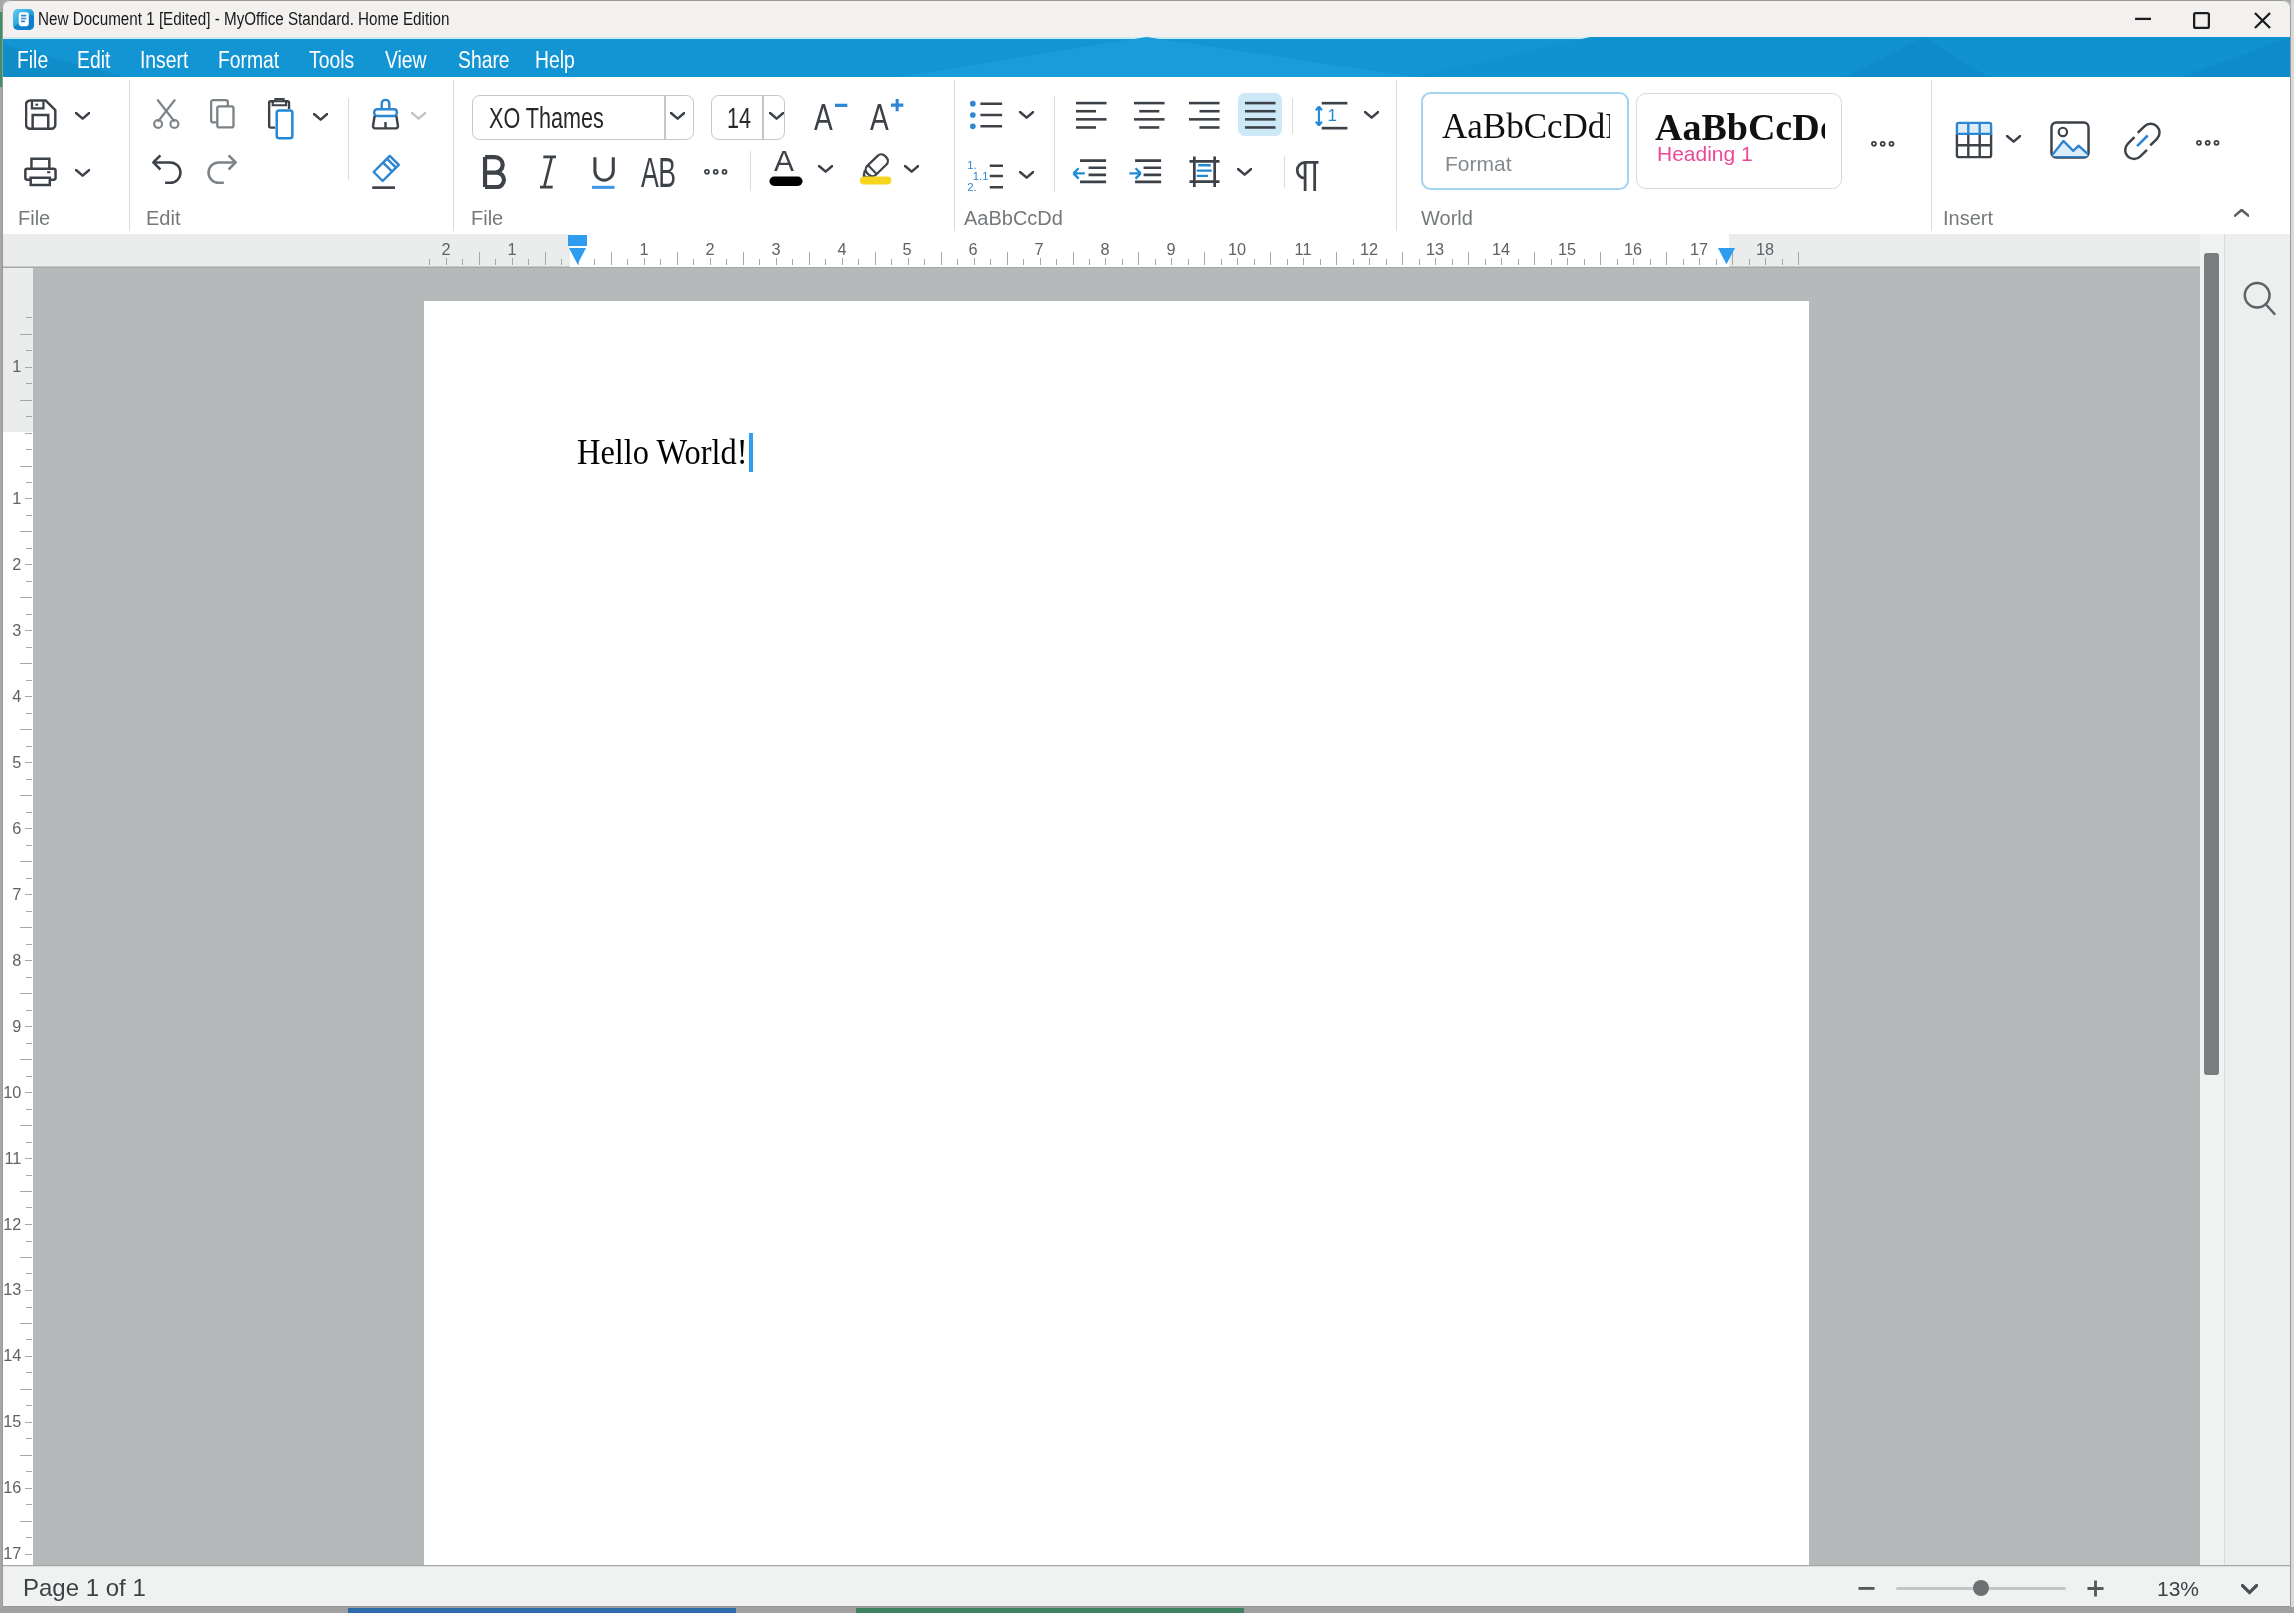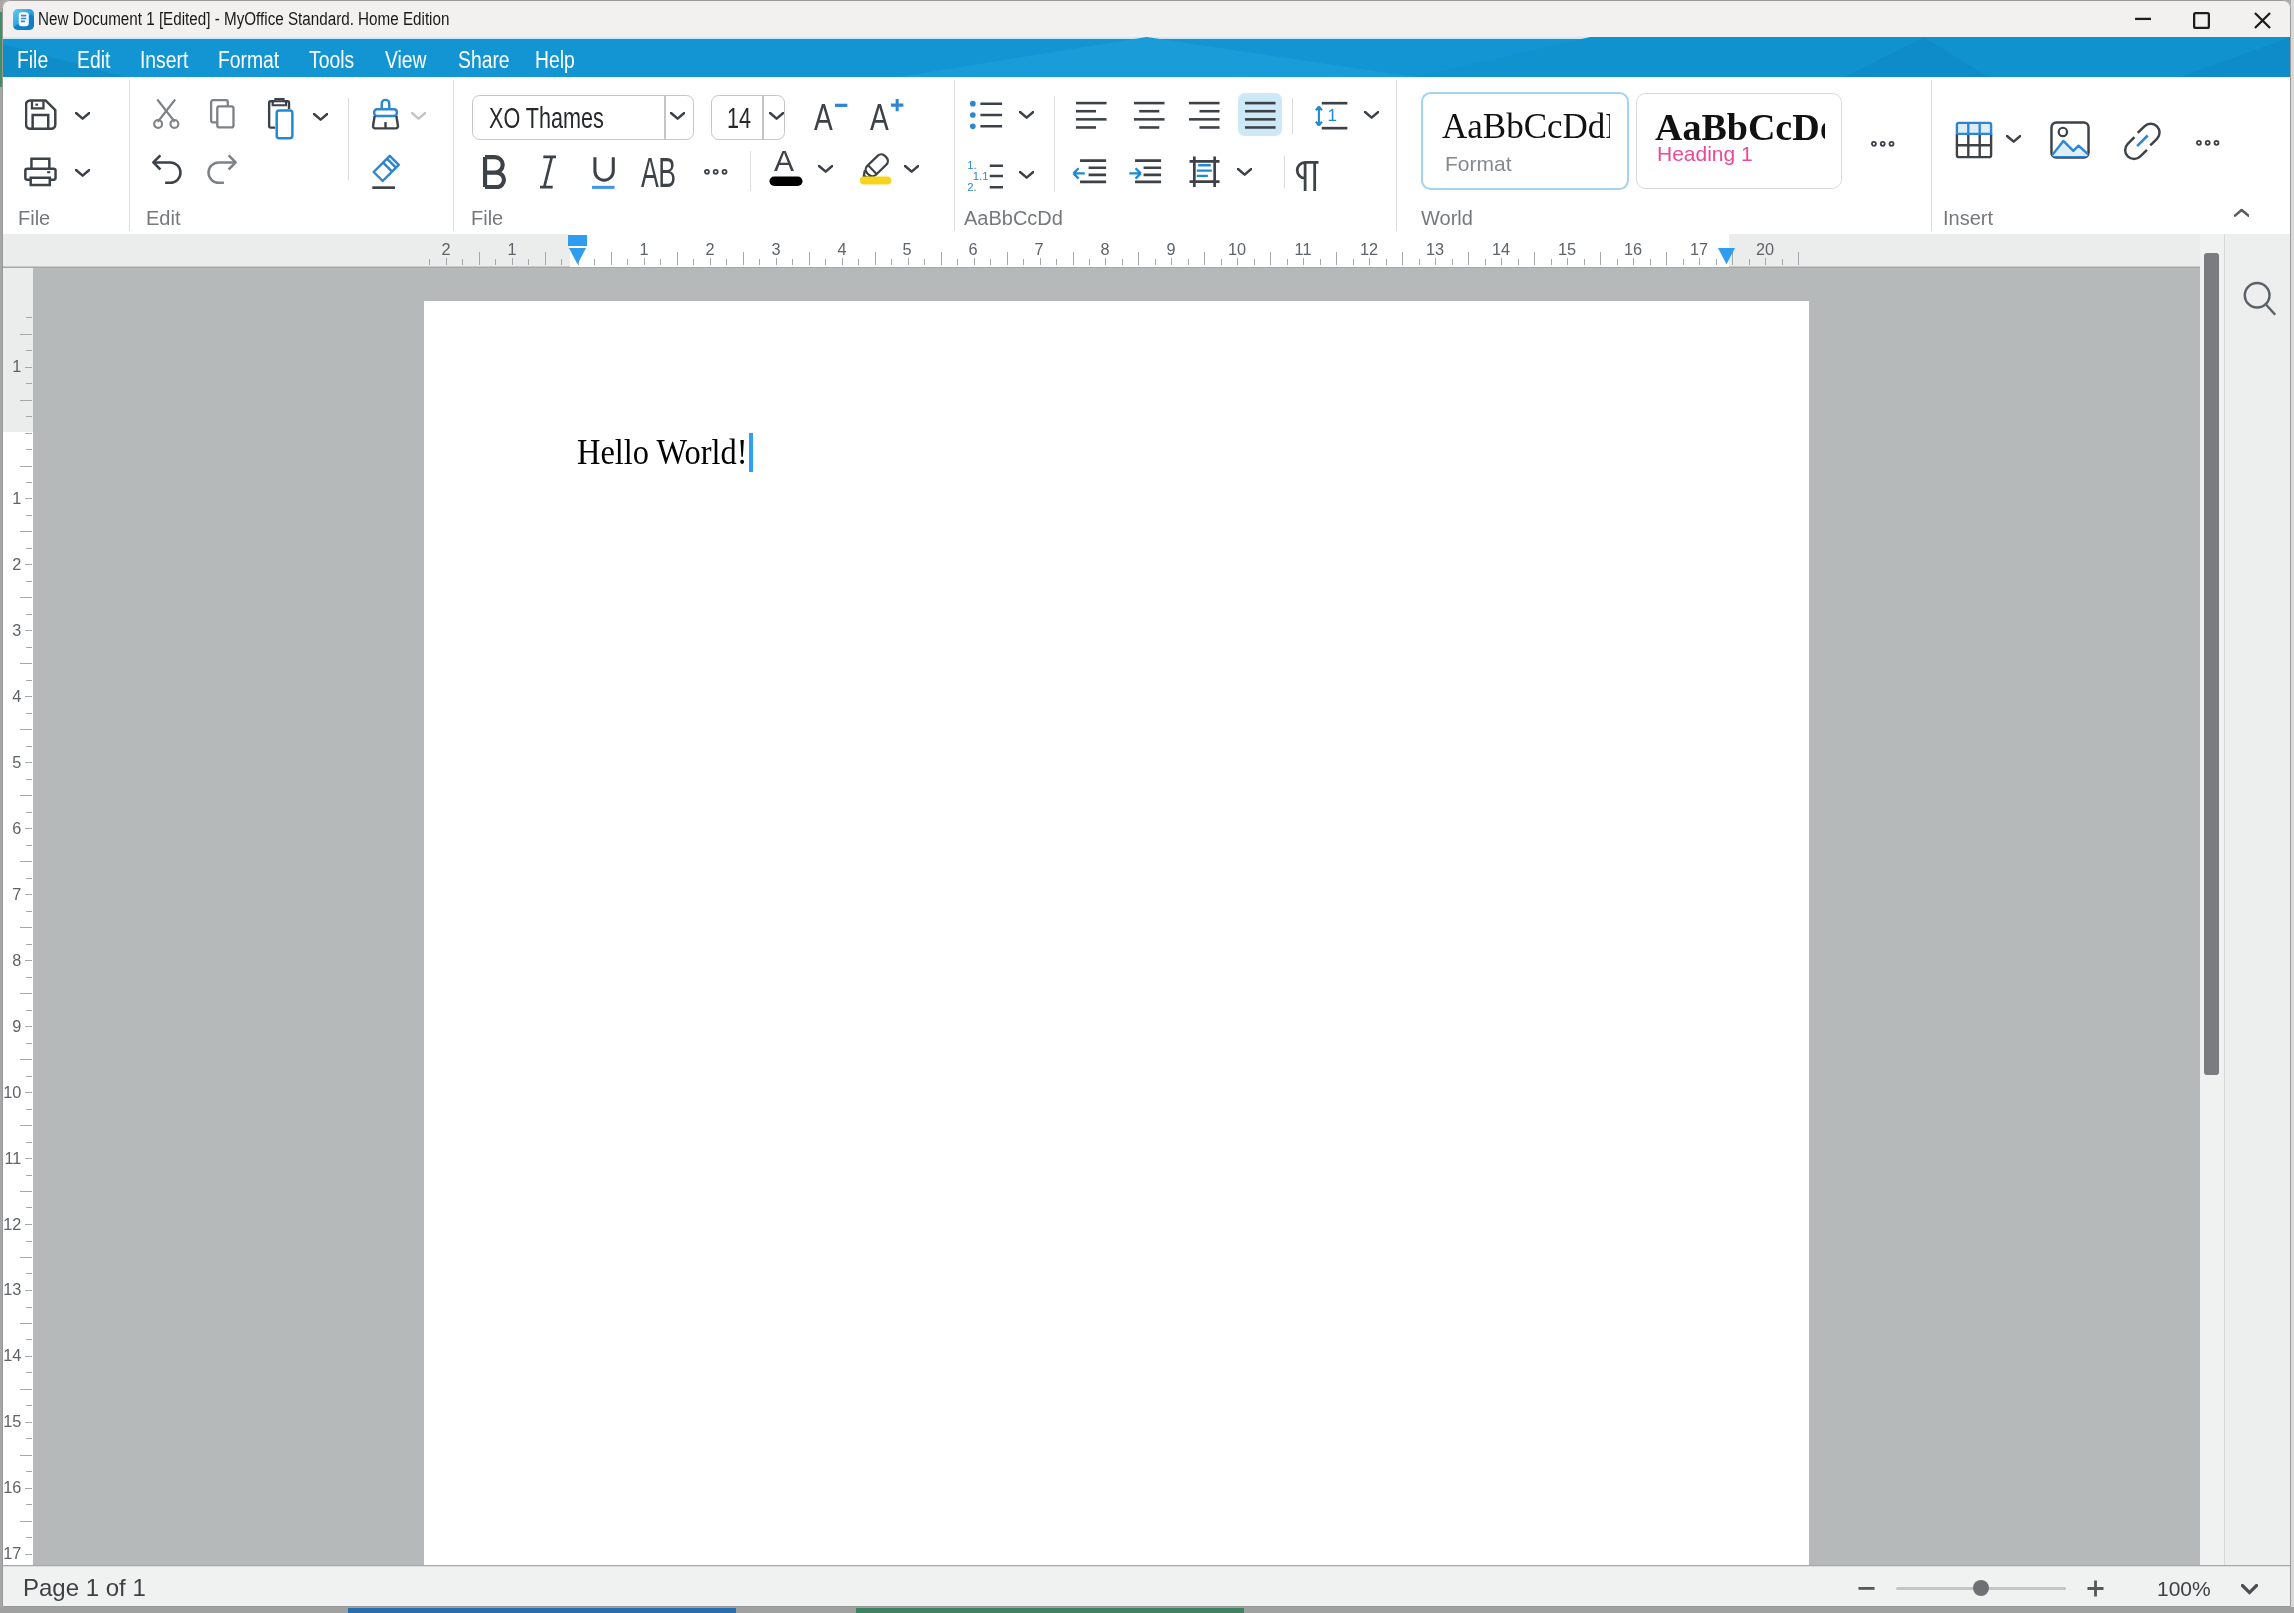--- a/index.html
+++ b/index.html
@@ -412,21 +412,21 @@
     <i class="hn" style="left:1086px">8</i>
     <i class="hn" style="left:1152px">9</i>
     <i class="hn" style="left:1218px">10</i>
     <i class="hn" style="left:1284px">11</i>
     <i class="hn" style="left:1350px">12</i>
     <i class="hn" style="left:1416px">13</i>
     <i class="hn" style="left:1482px">14</i>
     <i class="hn" style="left:1548px">15</i>
     <i class="hn" style="left:1614px">16</i>
     <i class="hn" style="left:1680px">17</i>
-    <i class="hn" style="left:1746px">20</i>
+    <i class="hn" style="left:1746px">18</i>
 </div>
 <div class="abs" style="left:568px;top:235px;width:19px;height:10.5px;background:#2e9df0"></div>
 <div class="abs" style="left:569px;top:248px;width:17px;height:16.3px;background:#2e9df0;clip-path:polygon(0 0,100% 0,50% 100%)"></div>
 <div class="abs" style="left:1718px;top:248px;width:17px;height:16.3px;background:#2e9df0;clip-path:polygon(0 0,100% 0,50% 100%)"></div>
 <div class="abs" style="left:1.9px;top:268px;width:31px;height:1297px;background:#ebedec">
 <div class="abs" style="left:0;top:164px;width:31px;height:1133px;background:#fff"></div>
 </div>
 <div class="abs" style="left:1.9px;top:0;width:31px;height:1565px">
 <i class="vt" style="top:317px;width:5.7px"></i>
     <i class="vt" style="top:334px;width:12.4px"></i>
@@ -537,18 +537,18 @@
 <div class="abs" style="left:1.9px;top:1566px;width:2289px;height:41px;background:#f0f1f1;border-top:1px solid #dcdee0"></div>
 <span class="abs" style="left:23px;top:1574px;font-size:24px;color:#3e4245">Page 1 of 1</span>
 <svg class="abs" style="left:1858px;top:1586px" width="17" height="4.8" viewBox="0 0 18 5" fill="none">
     <path d="M0.5 2.5 H17.5" stroke="#55595c" stroke-width="3"></path>
   </svg>
 <div class="abs" style="left:1896px;top:1587px;width:170px;height:2.9px;background:#c3c5c7;border-radius:1.9px"></div>
 <div class="abs" style="left:1973px;top:1580px;width:16.3px;height:16.3px;border-radius:50%;background:#6d7174"></div>
 <svg class="abs" style="left:2087px;top:1580px" width="17" height="17" viewBox="0 0 18 18" fill="none">
     <path d="M9 0.5 V17.5 M0.5 9 H17.5" stroke="#55595c" stroke-width="3"></path>
   </svg>
-<span class="abs" style="left:2157px;top:1577px;font-size:21px;color:#3e4245">100%</span>
+<span class="abs" style="left:2157px;top:1577px;font-size:21px;color:#3e4245">13%</span>
 <svg class="abs" style="left:2241px;top:1584px" width="17" height="11.5" viewBox="0 0 18 12" fill="none">
     <path d="M1.5 1.5 L9 9 L16.5 1.5" stroke="#4a4e51" stroke-width="3.4" stroke-linecap="round"></path>
   </svg>
 <div class="abs" style="left:1.9px;top:0;width:2289px;height:1607px;border:1.5px solid #989898;border-radius:7.6px 7.6px 0 0;pointer-events:none"></div>
 
 
 </body></html>

